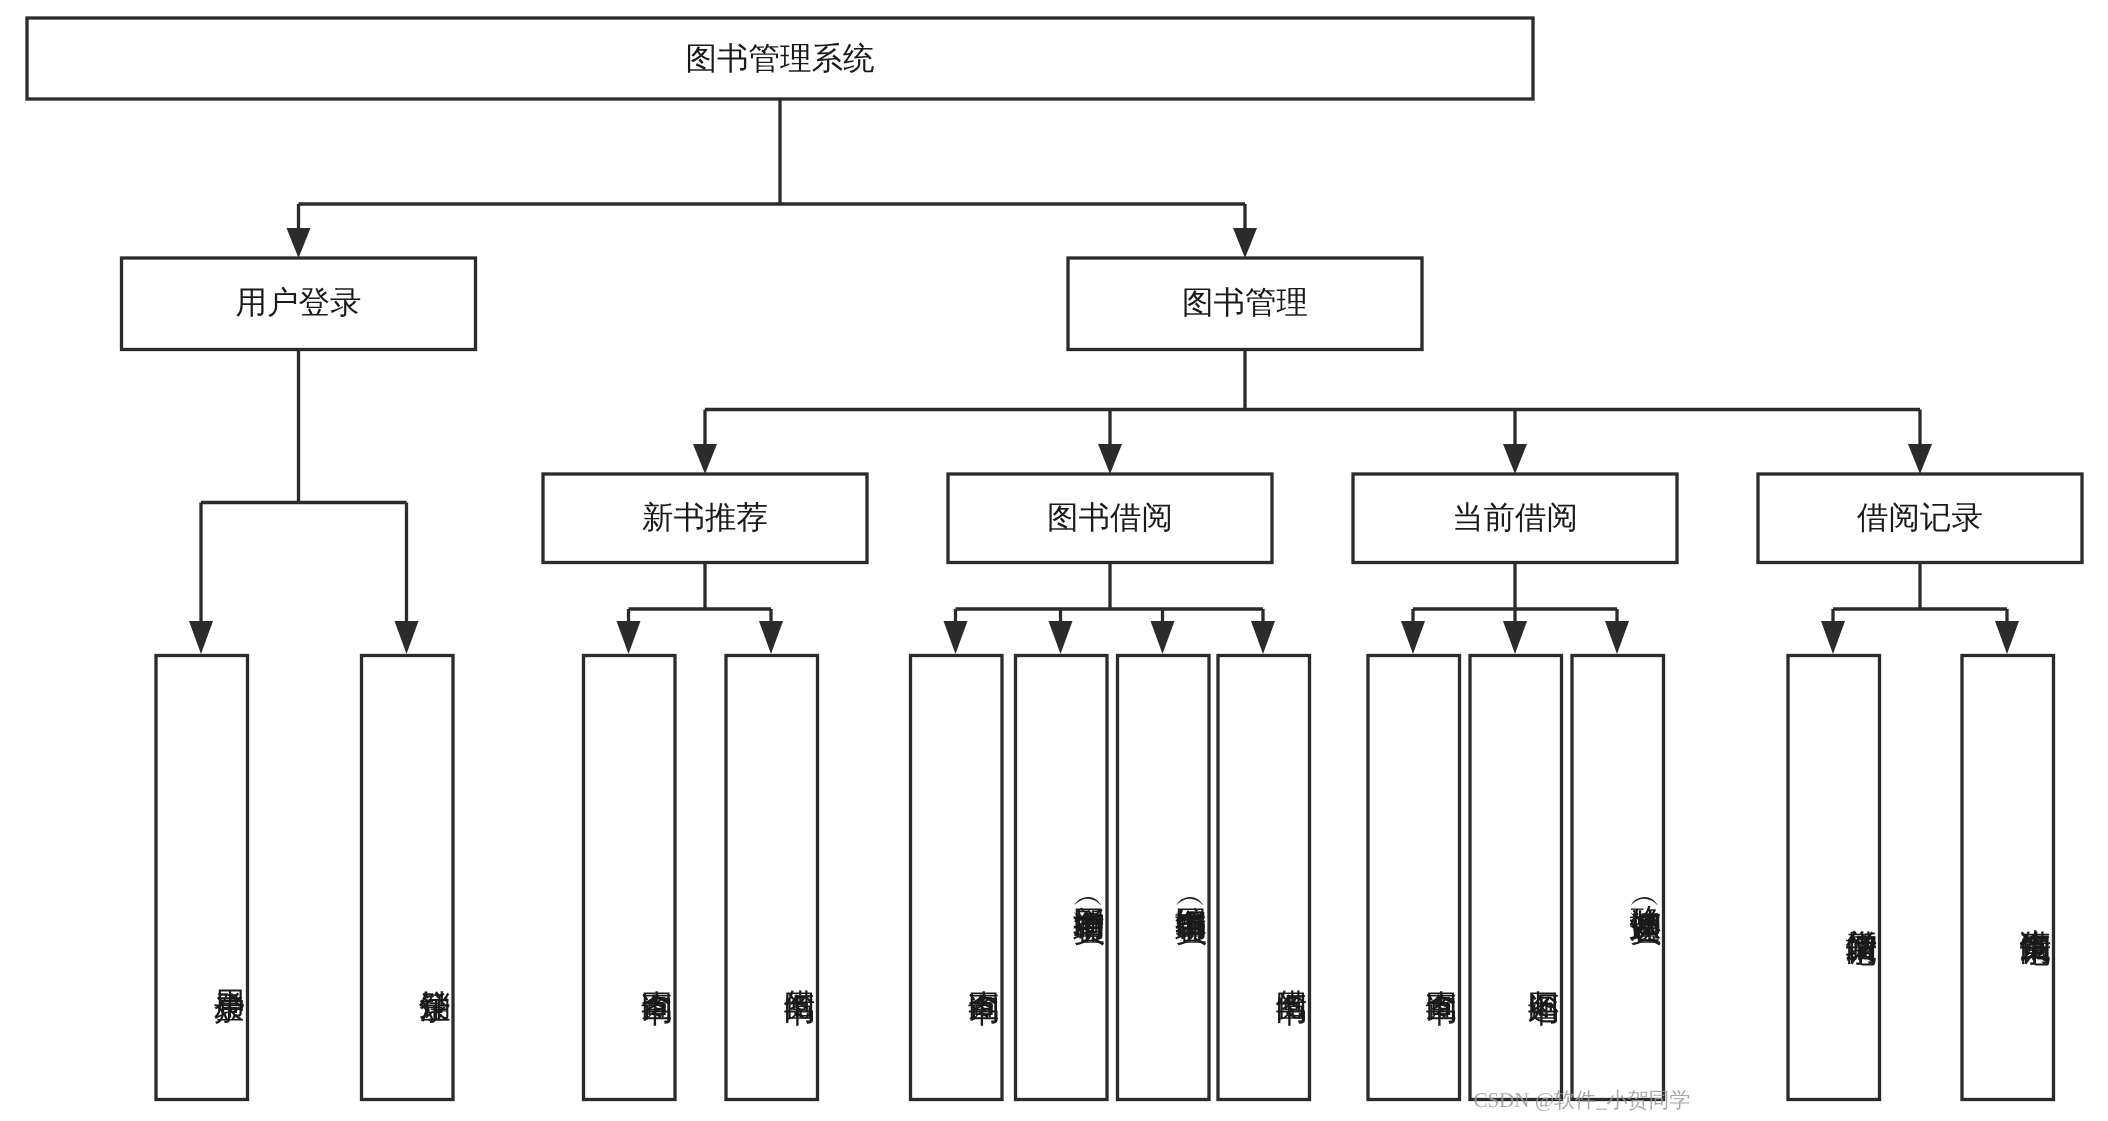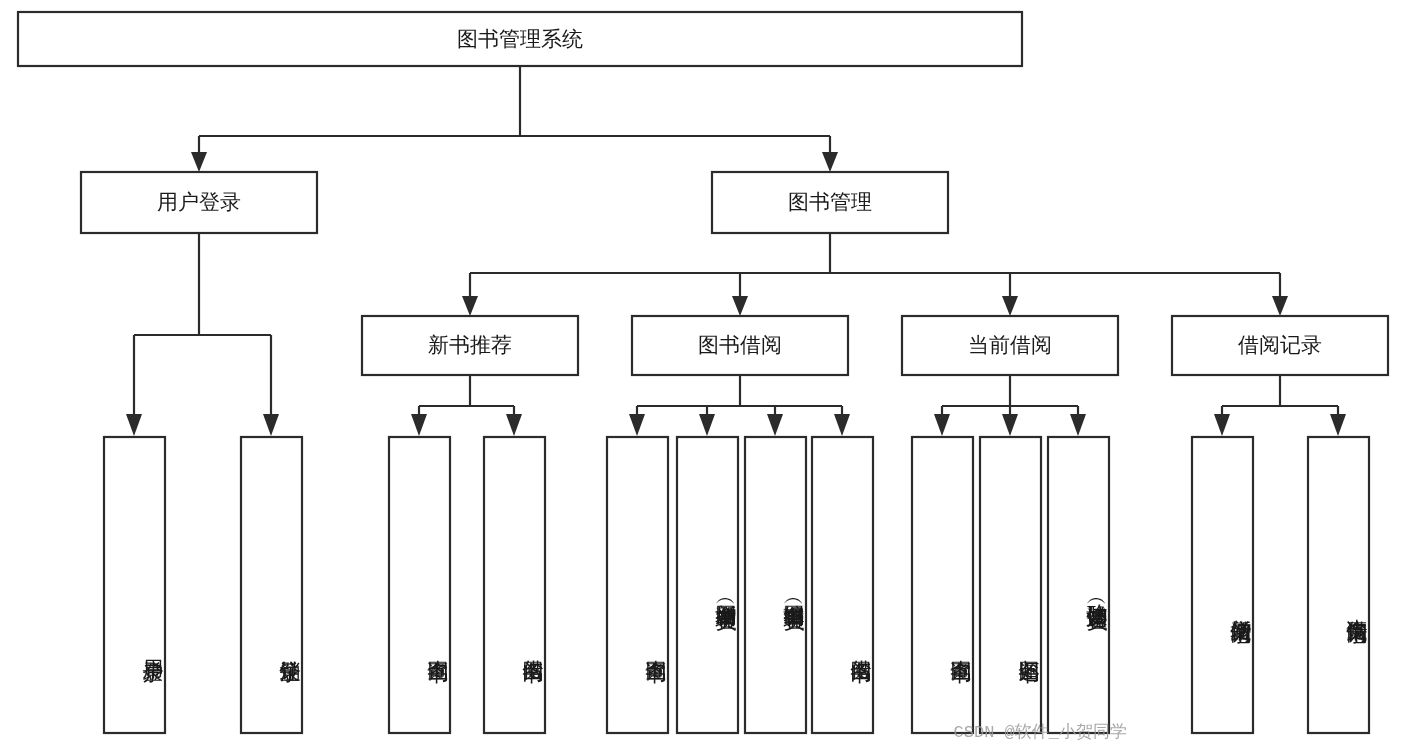--- a/index.html
+++ b/index.html
@@ -77,22 +77,22 @@
   .leaf-label-box.pad-mid {
     padding-top: 20px;
   }
   .leaf-label-box.pad-none {
     padding-top: 6px;
   }
   #watermark {
     position: absolute;
     right: 8px;
     bottom: 4px;
-    font-family: Liberation Mono, monospace;
-    font-size: 17px;
+    font-family: Liberation Serif, serif;
+    font-size: 14px;
     color: #9a9a9a;
     opacity: 0.85;
     white-space: nowrap;
     pointer-events: none;
   }
 </style>
 </head>
 <body>
 
 <div id="diagram-root">

